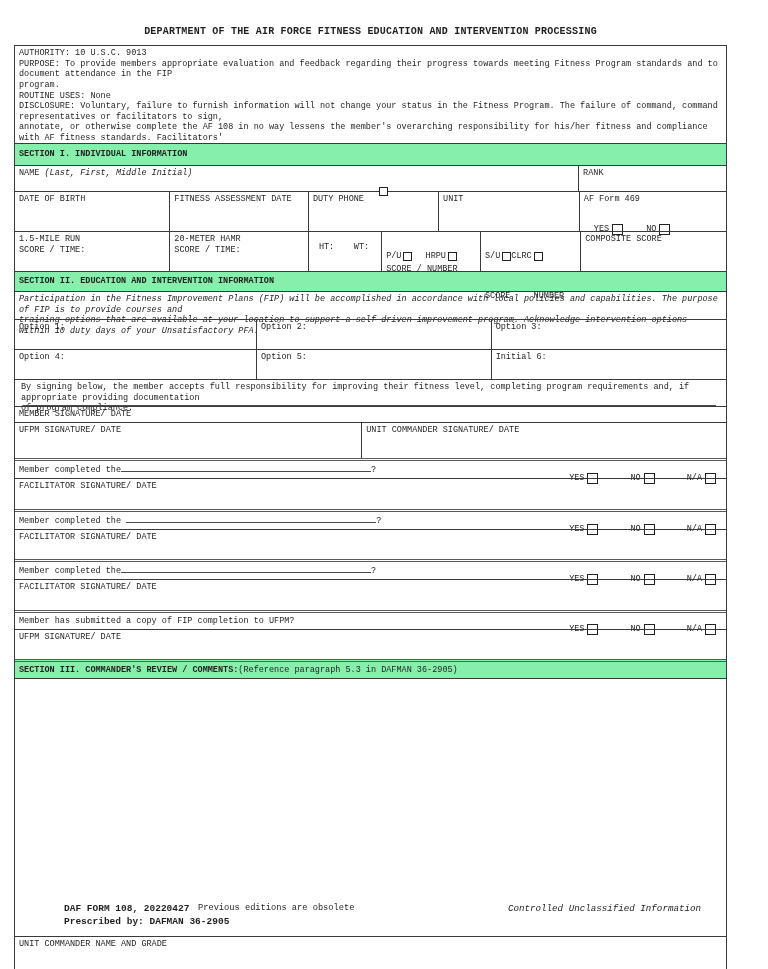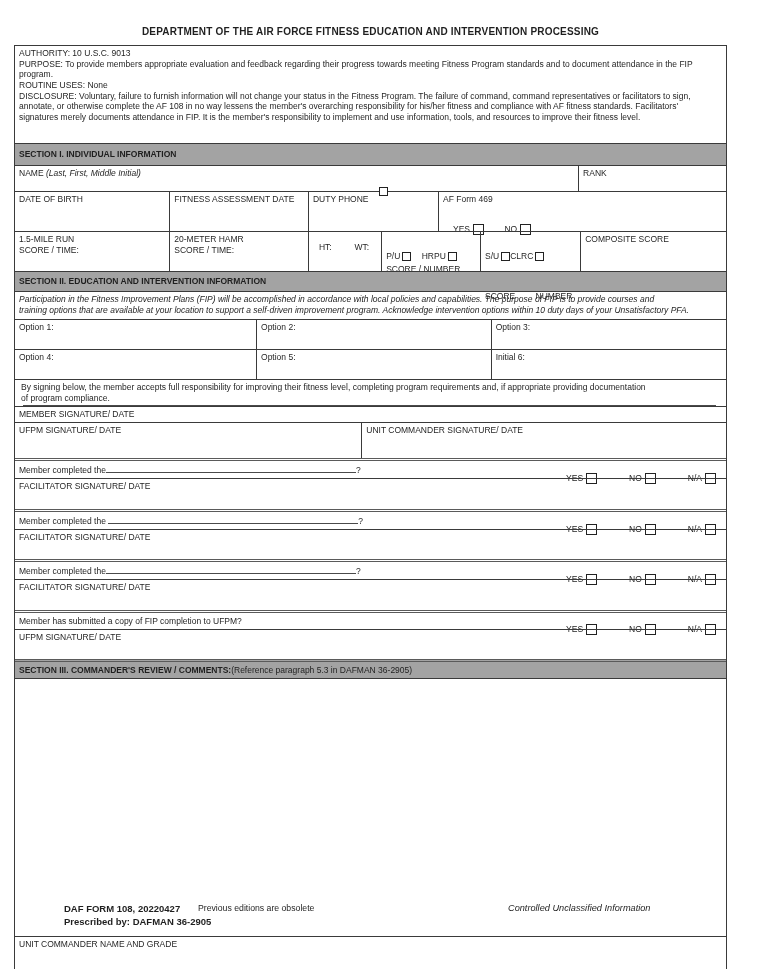--- a/index.html
+++ b/index.html
@@ -1,27 +1,27 @@
 <!DOCTYPE html>
 <html><head>
 <meta charset="utf-8">
 <style>
   html,body{margin:0;padding:0;background:#ffffff;}
   .page{position:relative;width:768px;height:969px;background:#fff;
-        font-family:Liberation Sans, sans-serif;color:#1f1f1f;overflow:hidden;}
+        font-family:Liberation Mono, monospace;color:#1f1f1f;overflow:hidden;}
   .title{position:absolute;left:14px;top:26px;width:713px;text-align:center;
          font-size:10px;font-weight:bold;letter-spacing:.2px;}
   .formbox{position:absolute;left:14px;top:45px;width:713px;height:926px;
            border:1.4px solid #3a3a3a;box-sizing:border-box;display:flex;flex-direction:column;}
   .row{position:relative;display:flex;box-sizing:border-box;border-top:1px solid #3a3a3a;
        font-size:8.5px;line-height:1.25;flex:0 0 auto;}
   .row.first{border-top:none;}
   .cell{position:relative;box-sizing:border-box;padding:2px 4px;border-left:1px solid #3a3a3a;}
   .cell.first{border-left:none;}
-  .band{background:#a3a3a3;font-weight:bold;font-size:8.5px;align-items:center;padding:2px 4px;}
+  .band{background:#86efac;font-weight:bold;font-size:8.5px;align-items:center;padding:2px 4px;}
   .pre{white-space:pre-line;}
   .it{font-style:italic;}
   .cb{display:inline-block;width:11px;height:11px;border:1.3px solid #222;background:#fff;
       vertical-align:-2px;margin-left:3px;box-sizing:border-box;}
   .cb.sm{width:9px;height:9px;margin-left:2px;vertical-align:-1px;}
   .cbg{display:inline-flex;align-items:center;margin-top:17px;}
   .cbl{font-size:8.5px;}
   .ynrow{align-items:center;}
   .yntrio{margin-left:auto;display:flex;align-items:center;gap:6px;padding-right:6px;}
   .yntrio .cbg{margin-left:26px;}
@@ -75,20 +75,23 @@
       <div class="cell first" style="flex:0 0 21.7%">
         <span>DATE OF BIRTH</span>
       </div>
       <div class="cell" style="flex:0 0 19.5%">
         <span>FITNESS ASSESSMENT DATE</span>
       </div>
       <div class="cell" style="flex:0 0 18.3%">
         <span>DUTY PHONE</span>
         <span class="dpbox"></span>
       </div>
+      <div class="cell" style="flex:0 0 19.8%">
+        <span>UNIT</span>
+      </div>
       <div class="cell" style="flex:1 1 auto">
         <span>AF Form 469</span>
         <span class="af469-ln2">
           <span class="cbg">
             <span class="cbl">YES</span>
               <span class="cb"></span>
           </span>
           <span class="cbg">
             <span class="cbl">NO</span>
               <span class="cb"></span>

